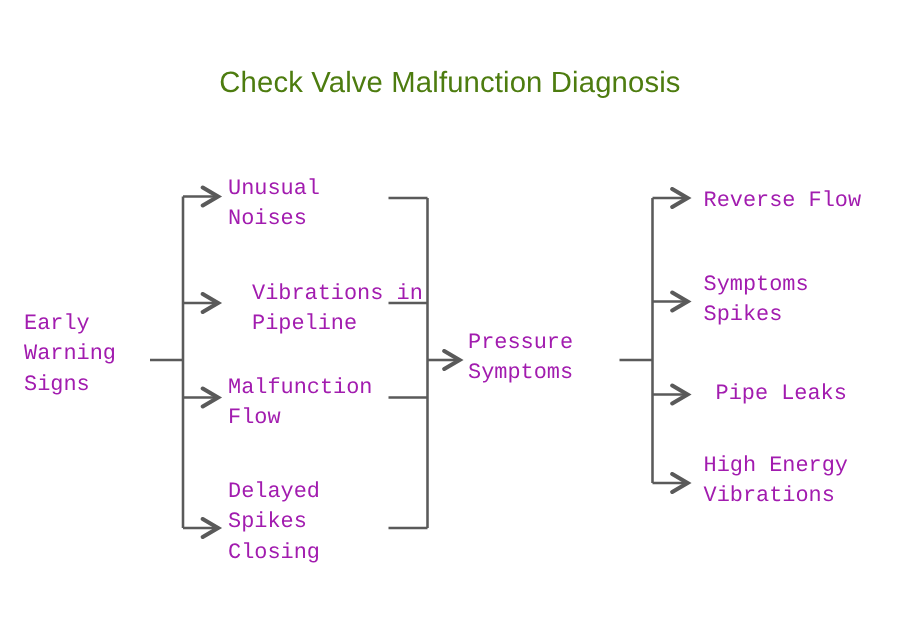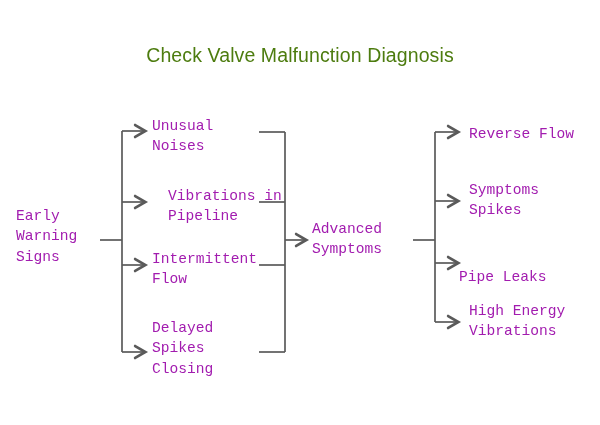--- a/index.html
+++ b/index.html
@@ -47,21 +47,21 @@
   
   #label-s2-0 { left: 152px; top: 116px; }
   #label-s2-1 { left: 152px; top: 186px; margin-left: 16px; }
   #label-s2-2 { left: 152px; top: 249px; }
   #label-s2-3 { left: 152px; top: 318px; }
   
   #label-hub   { left: 312px; top: 219px; }
   
   #label-s4-0 { left: 469px; top: 124px; text-align: center; }
   #label-s4-1 { left: 469px; top: 180px; }
-  #label-s4-2 { left: 459px; top: 253px; margin-top: 14px; }
+  #label-s4-2 { left: 477px; top: 253px; }
   #label-s4-3 { left: 469px; top: 301px; }
 
   #connectors {
     position: absolute;
     left: 0;
     top: 0;
     width: 600px;
     height: 425px;
   }
 </style>
@@ -109,27 +109,27 @@
   </svg>
 
   <div class="node-label" id="label-root">Early
 Warning
 Signs</div>
 
   <div class="node-label" id="label-s2-0">Unusual
 Noises</div>
   <div class="node-label" id="label-s2-1">Vibrations in
 Pipeline</div>
-  <div class="node-label" id="label-s2-2">Intermittent
+  <div class="node-label" id="label-s2-2">Malfunction
 Flow</div>
   <div class="node-label" id="label-s2-3">Delayed
 Spikes
 Closing</div>
 
-  <div class="node-label" id="label-hub">Advanced
+  <div class="node-label" id="label-hub">Pressure
 Symptoms</div>
 
   <div class="node-label" id="label-s4-0">Reverse Flow</div>
   <div class="node-label" id="label-s4-1">Symptoms
 Spikes</div>
   <div class="node-label" id="label-s4-2">Pipe Leaks</div>
   <div class="node-label" id="label-s4-3">High Energy
 Vibrations</div>
 
 </div>

